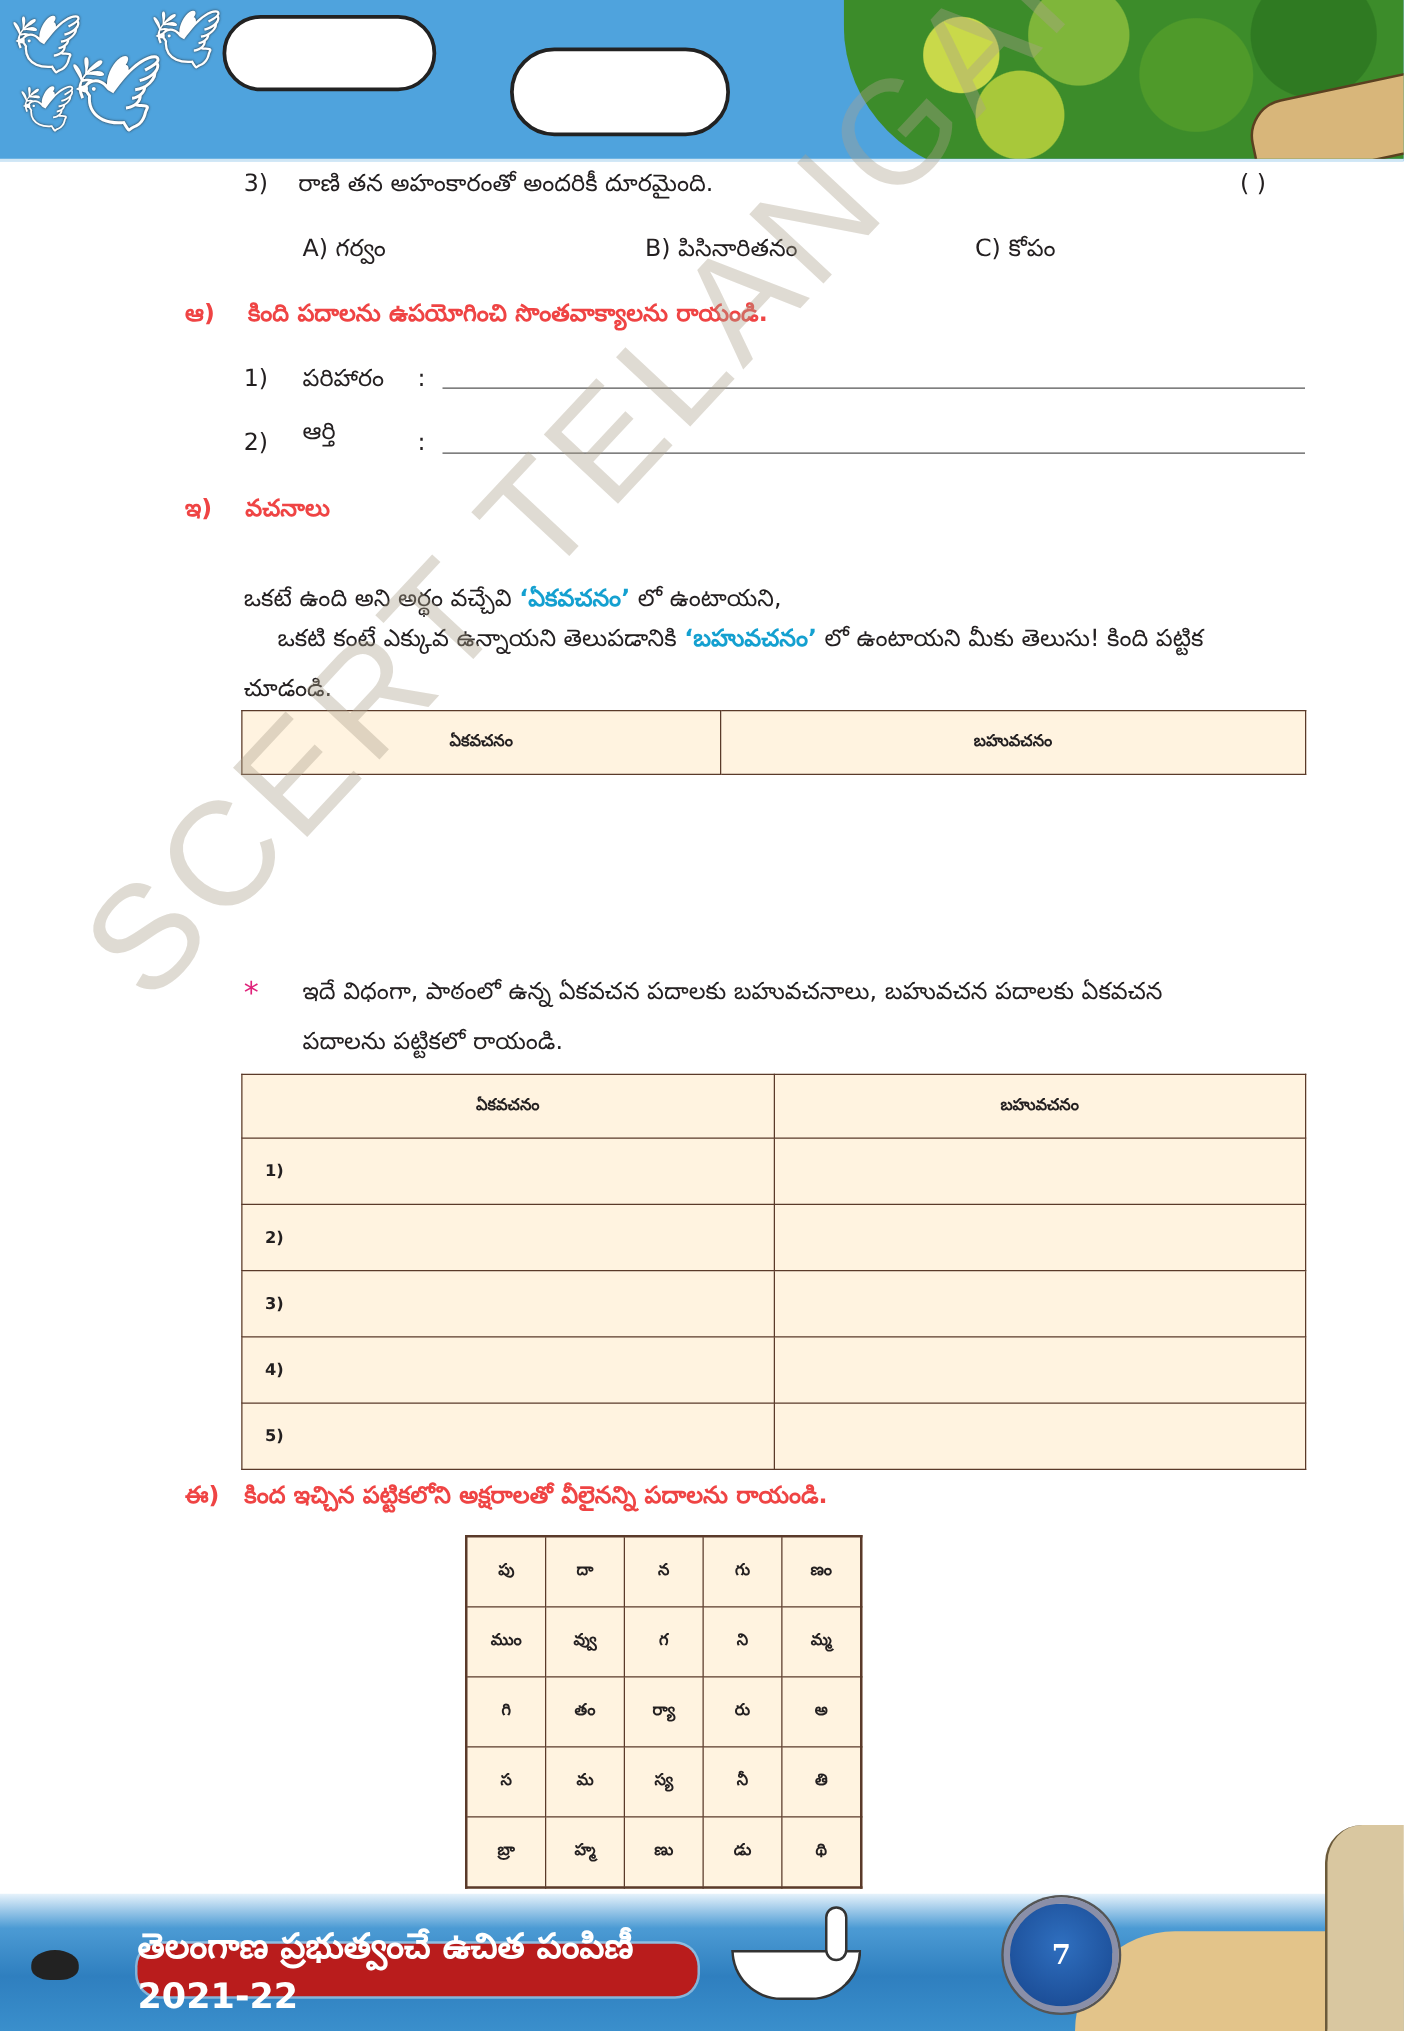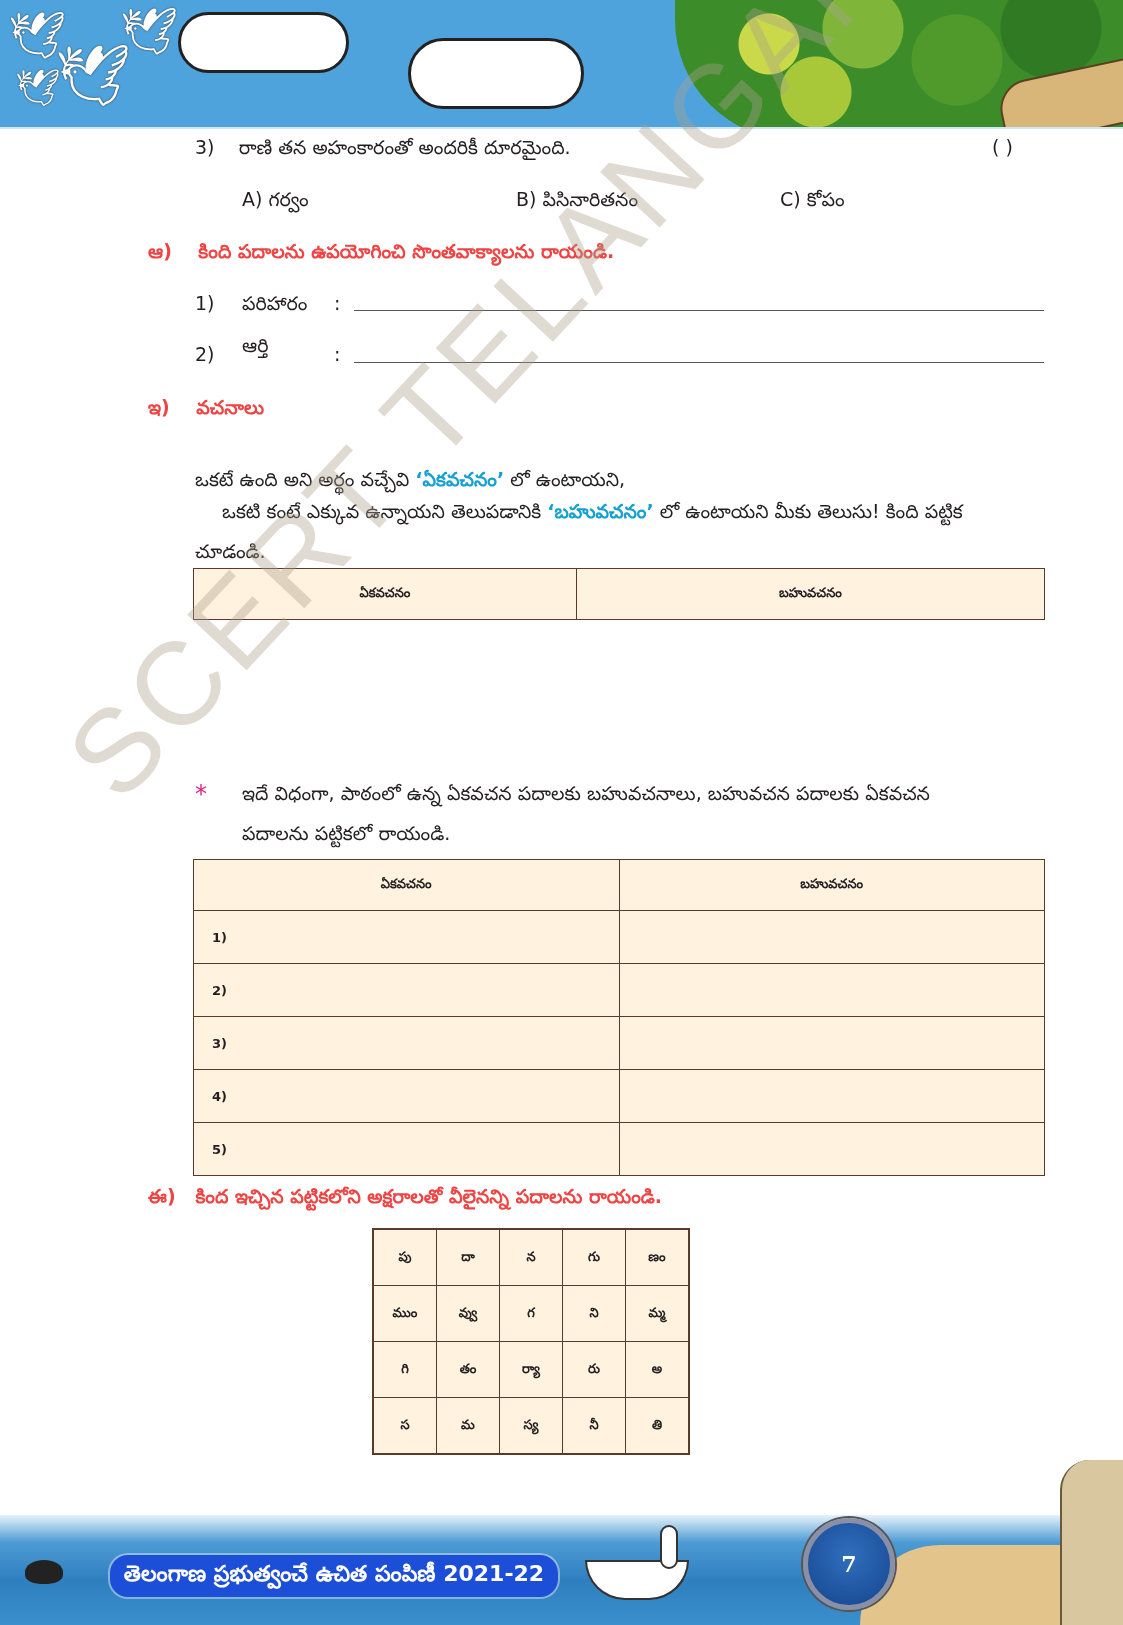--- a/index.html
+++ b/index.html
@@ -60,22 +60,22 @@
   .t3 td { width:60px; height:53px; text-align:center; font-size:24px; font-weight:bold; border:2px solid #5a3a2a; }
   
   .footer {
     left:0; top:1515px; width:1123px; height:110px;
     background: linear-gradient(180deg, #e6f2fb 0%, #4c9bd4 25%, #2f7fbf 60%, #3a8fcc 100%);
   }
   .sand { left:860px; top:1545px; width:263px; height:80px; background:#e3c48a; border-radius: 90px 0 0 0; }
   .cliff { left:1060px; top:1460px; width:63px; height:165px; background:#d9c7a0; border-left:2px solid #6b5a3a; border-radius: 30px 0 0 0; }
   .pill {
     left:110px; top:1555px; width:448px; height:42px;
-    background:#1d4ed8; border-radius: 18px;
-    color:#fff; font-weight:bold; font-size:22px;
+    background:#b91c1c; border-radius: 18px;
+    color:#fff; font-weight:bold; font-size:28px;
     display:flex; align-items:center; justify-content:center;
     box-shadow: 0 0 0 2px rgba(255,255,255,0.4);
   }
   .pagenum {
     left:803px; top:1518px; width:82px; height:82px; border-radius:50%;
     background: radial-gradient(circle at 50% 40%, #2f6fbf, #16448c);
     border: 5px solid #8a8fa8; box-shadow: 0 0 0 2px #555;
     color:#fff; font-family:"DejaVu Serif", serif; font-weight:bold; font-size:22px;
     display:flex; align-items:center; justify-content:center;
   }
@@ -207,20 +207,27 @@
     <td>రు</td>
     <td>అ</td>
   </tr>
   <tr>
     <td>స</td>
     <td>మ</td>
     <td>స్య</td>
     <td>నీ</td>
     <td>తి</td>
   </tr>
+  <tr>
+    <td>బ్రా</td>
+    <td>హ్మ</td>
+    <td>ణు</td>
+    <td>డు</td>
+    <td>థి</td>
+  </tr>
 </tbody>
   </table>
 
 <div class="abs footer"></div>
 <div class="abs sand"></div>
 <div class="abs cliff"></div>
 <div class="abs cormorant"></div>
 <div class="abs swan"></div>
 <div class="abs swan-neck"></div>
 <div class="abs pill">తెలంగాణ ప్రభుత్వంచే ఉచిత పంపిణీ 2021-22</div>

